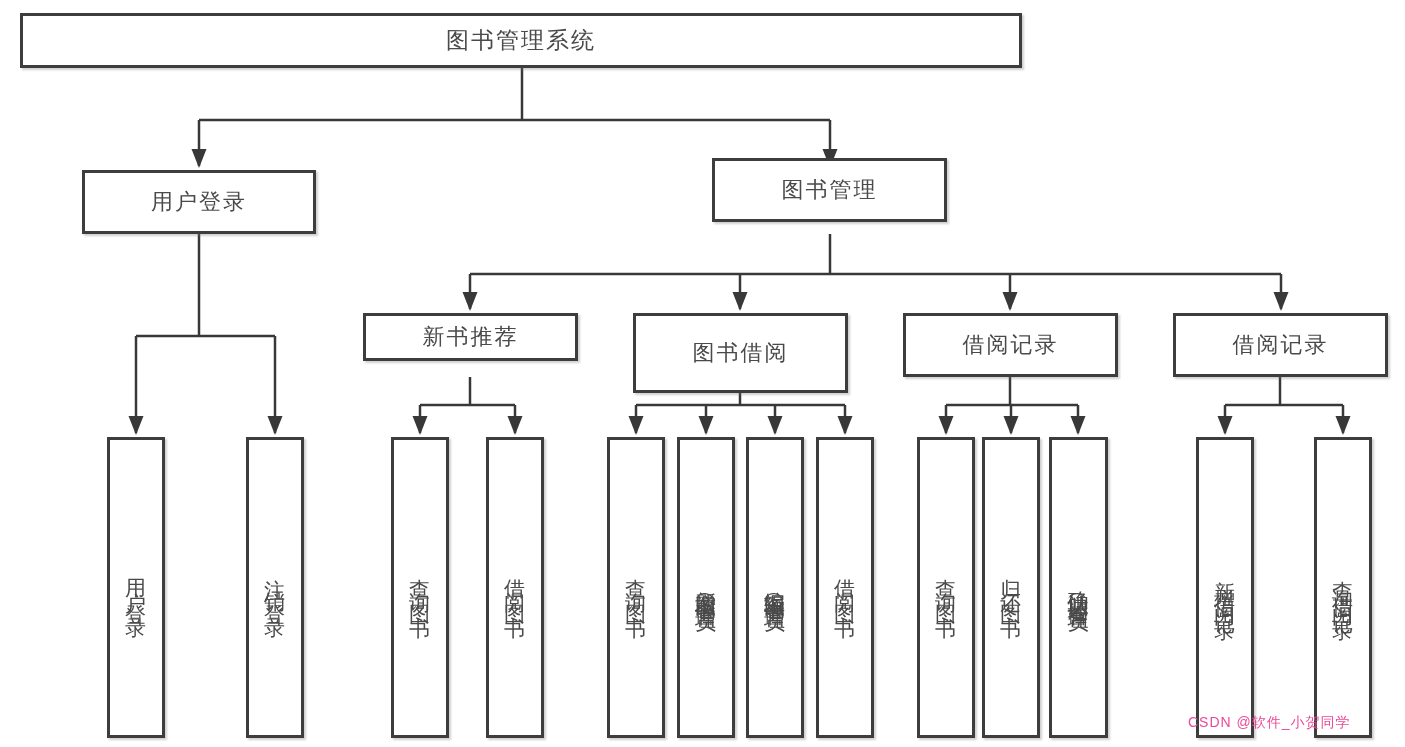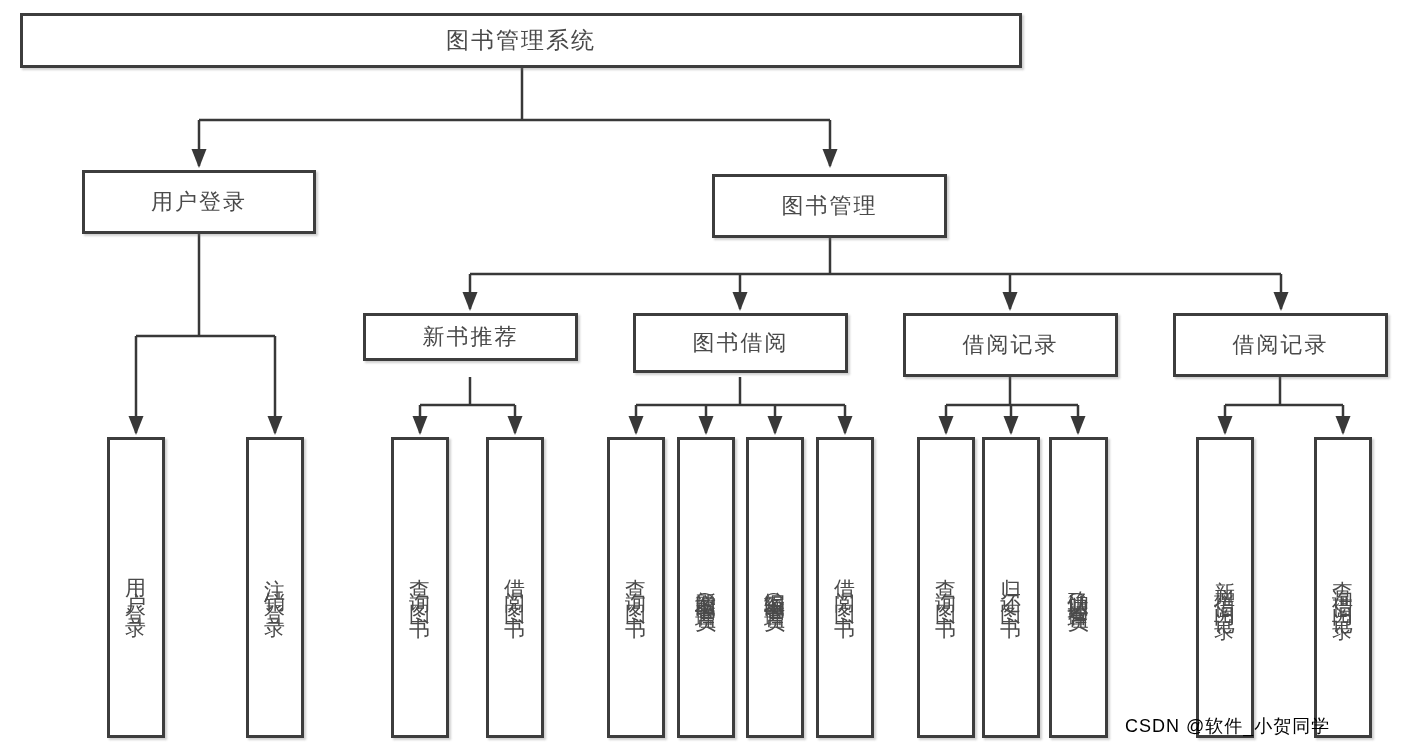--- a/index.html
+++ b/index.html
@@ -47,24 +47,24 @@
     text-orientation: mixed;
     font-size: 21px;
     line-height: 1;
     white-space: nowrap;
   }
   .ls-4 span  { letter-spacing: 13px; }
   .ls-6 span  { letter-spacing: 8px;  }
   .ls-10 span { letter-spacing: 3px;  }
   .watermark {
     position: absolute;
-    left: 1125px;
+    left: 1188px;
     top: 714px;
-    font-size: 18px;
-    color: #000000;
+    font-size: 14px;
+    color: #ec4899;
     letter-spacing: 1px;
     white-space: nowrap;
     z-index: 3;
   }
 </style>
 </head>
 <body>
 
 <div class="stage">
 
@@ -134,28 +134,28 @@
     </g>
   </svg>
 
   <div class="box h-box root-box" style="left:20px;top:13px;width:1002px;height:55px">
     <span>图书管理系统</span>
   </div>
 
   <div class="box h-box" style="left:82px;top:170px;width:234px;height:64px">
     <span>用户登录</span>
   </div>
-  <div class="box h-box" style="left:712px;top:174px;width:235px;height:64px">
+  <div class="box h-box" style="left:712px;top:158px;width:235px;height:64px">
     <span>图书管理</span>
   </div>
 
   <div class="box h-box" style="left:363px;top:313px;width:215px;height:48px">
     <span>新书推荐</span>
   </div>
-  <div class="box h-box" style="left:633px;top:313px;width:215px;height:60px">
+  <div class="box h-box" style="left:633px;top:313px;width:215px;height:80px">
     <span>图书借阅</span>
   </div>
   <div class="box h-box" style="left:903px;top:313px;width:215px;height:64px">
     <span>借阅记录</span>
   </div>
   <div class="box h-box" style="left:1173px;top:313px;width:215px;height:64px">
     <span>借阅记录</span>
   </div>
 
   <div class="box v-box ls-4" style="left:107px;top:437px;width:58px;height:301px">

